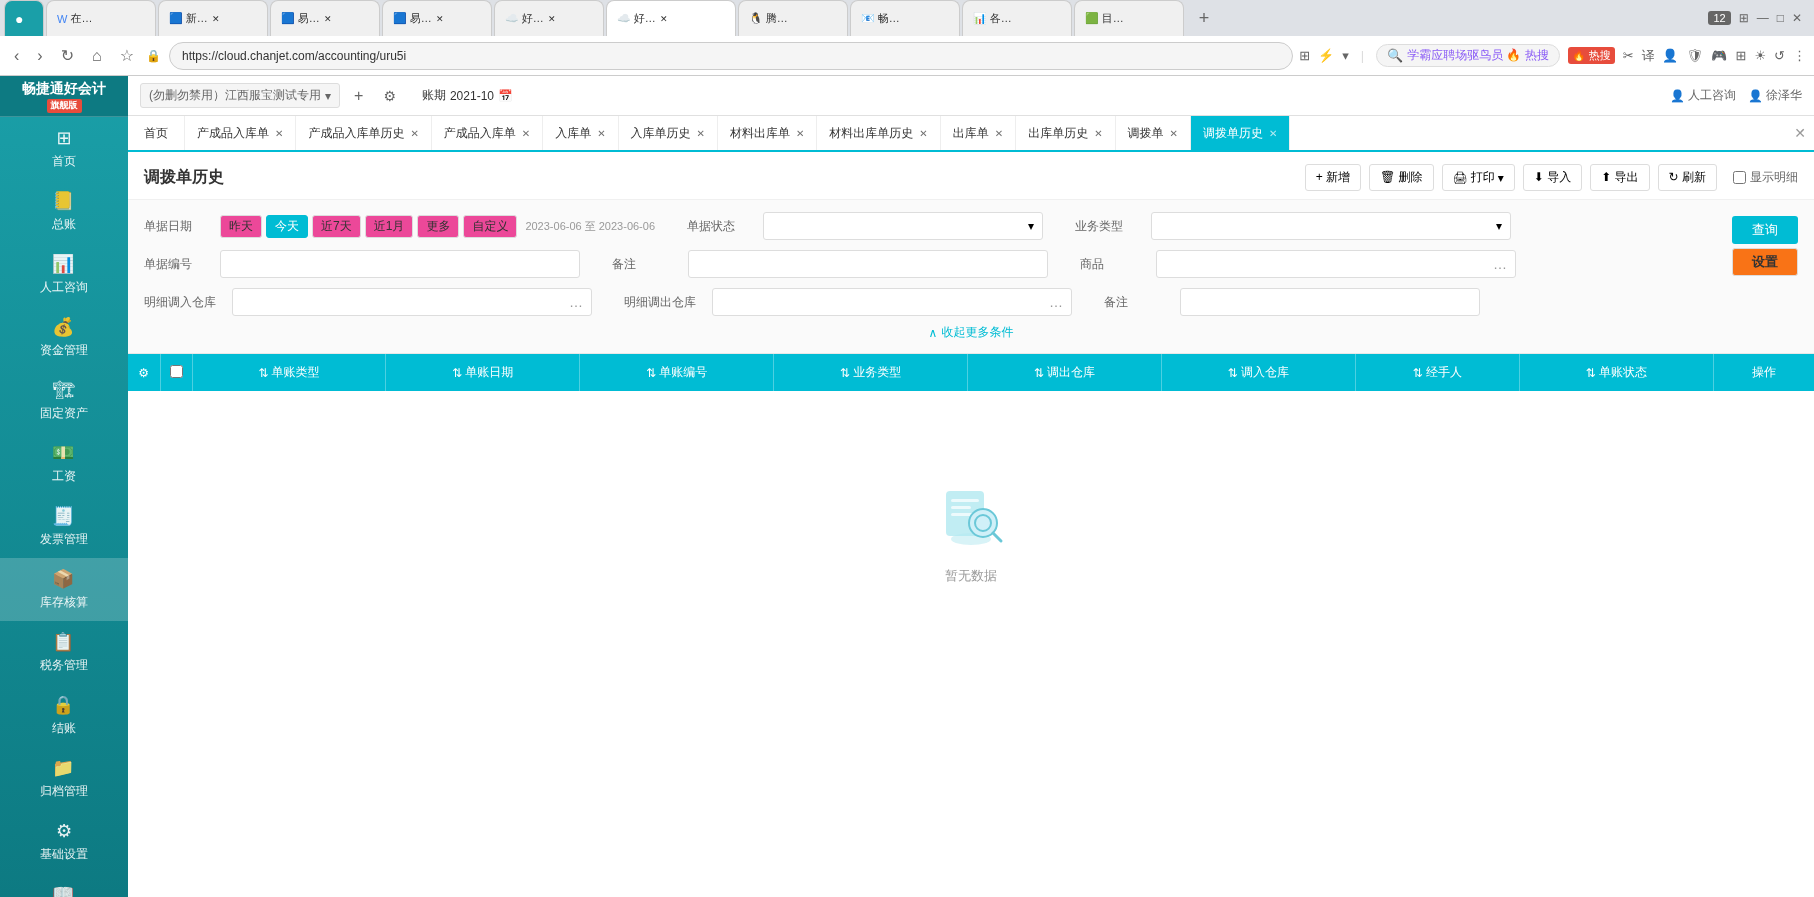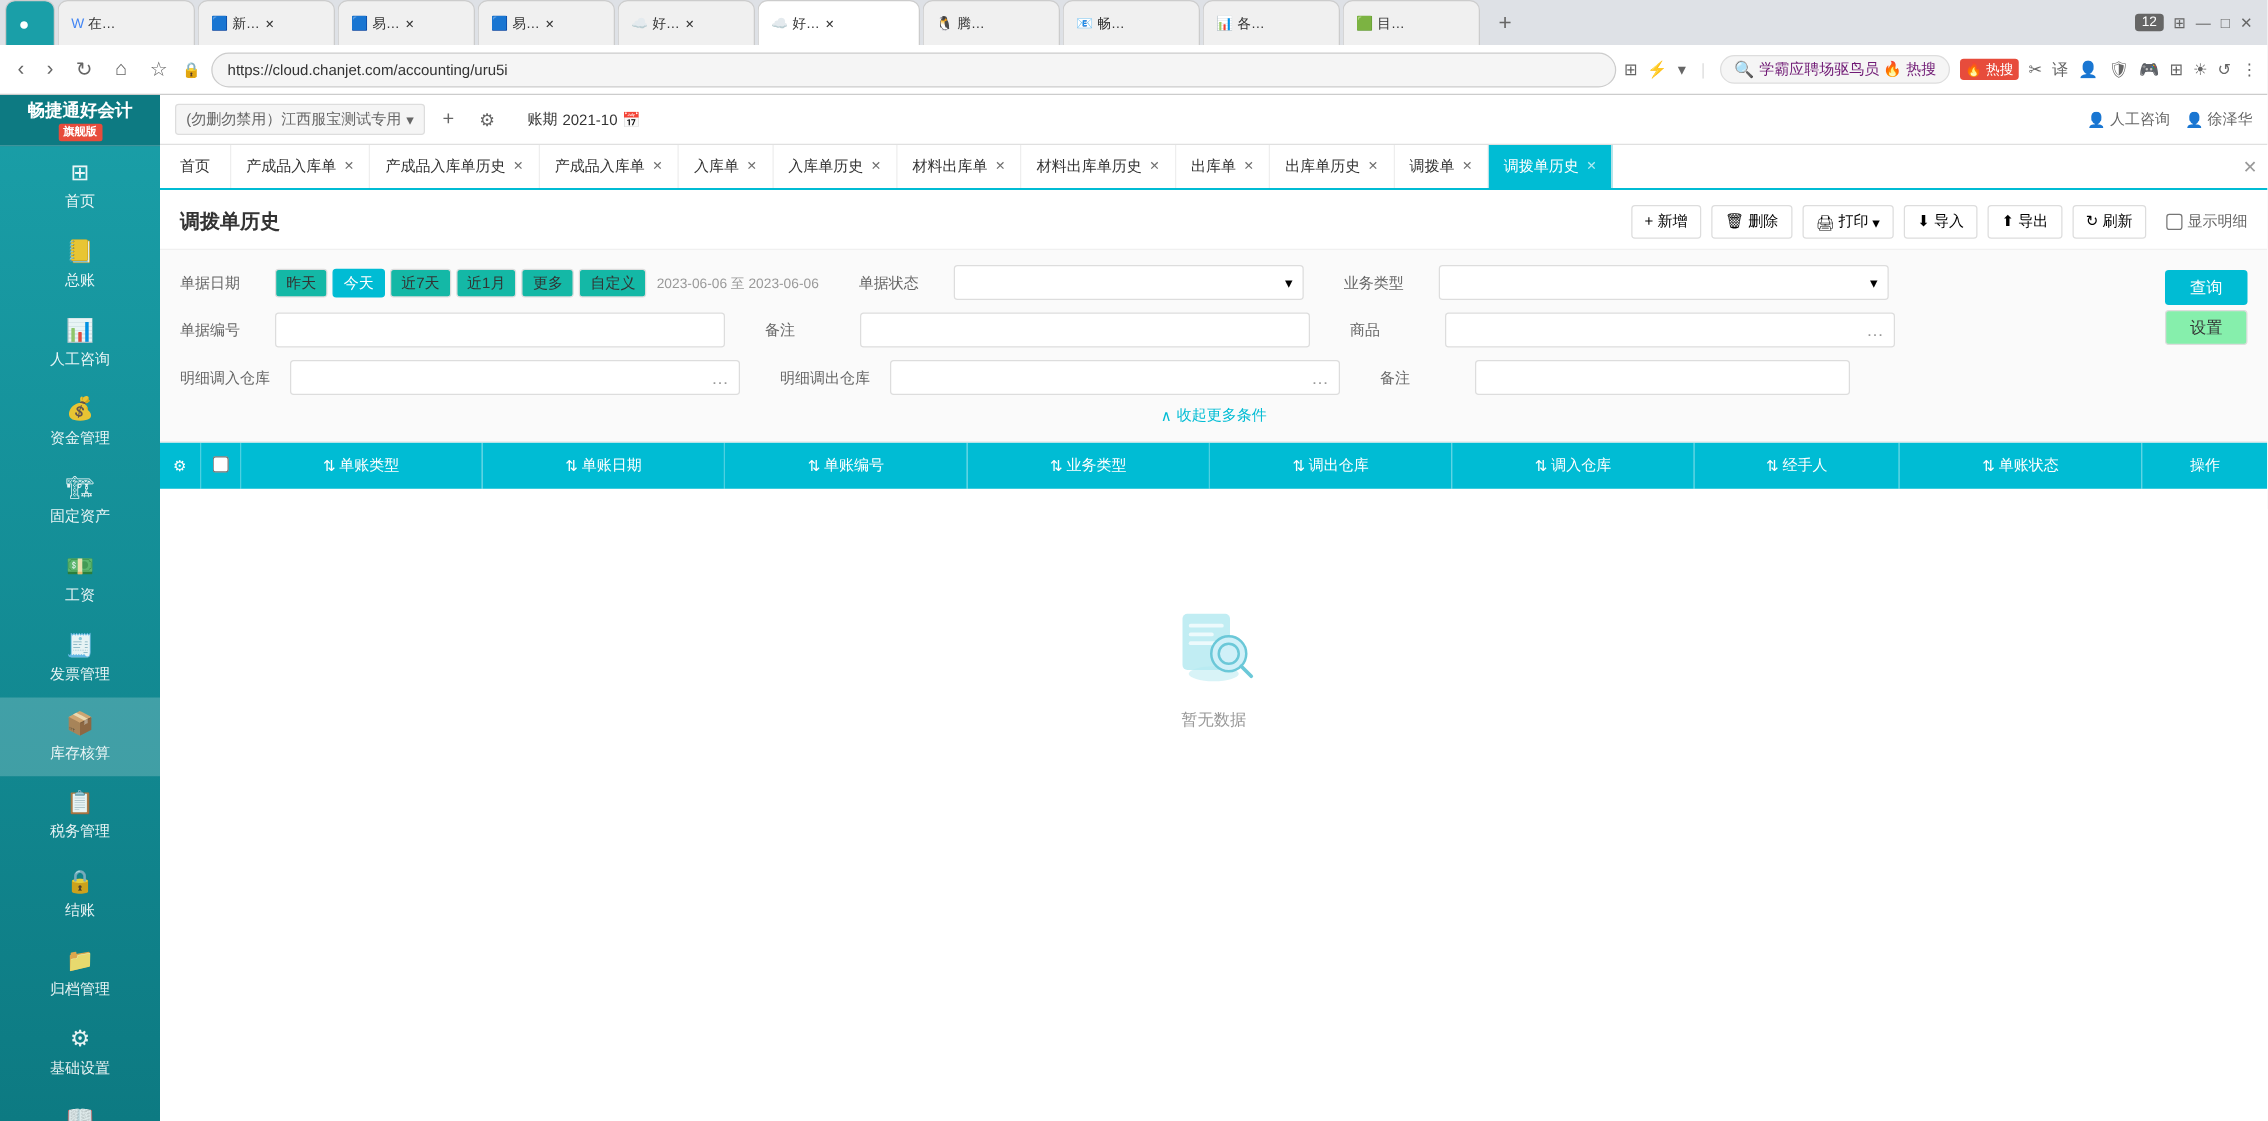--- a/index.html
+++ b/index.html
@@ -50,31 +50,31 @@
     .header-actions { display: flex; align-items: center; gap: 8px; }
     .action-btn { display: flex; align-items: center; gap: 3px; padding: 4px 10px; border: 1px solid #ddd; border-radius: 3px; background: #fff; color: #000000; font-size: 12px; cursor: pointer; }
     .display-check { display: flex; gap: 4px; font-size: 12px; color: #666; margin-left: 8px; }
 
     
     .filter-area { padding: 12px 16px; background: #fafafa; border-bottom: 1px solid #e8e8e8; }
     .filter-row { display: flex; align-items: center; gap: 16px; margin-bottom: 10px; }
     .filter-row:last-child { margin-bottom: 0; }
     .filter-label { color: #666; font-size: 12px; white-space: nowrap; min-width: 60px; }
     .date-btns { display: flex; align-items: center; gap: 4px; }
-    .date-btn { padding: 2px 8px; border: 1px solid #ddd; border-radius: 3px; background: #14b8a6; font-size: 12px; cursor: pointer; color: #333; }
+    .date-btn { padding: 2px 8px; border: 1px solid #ddd; border-radius: 3px; background: #ec4899; font-size: 12px; cursor: pointer; color: #333; }
     .date-btn.active { background: #00bcd4; color: #fff; border-color: #00bcd4; }
     .date-range { font-size: 11px; color: #999; margin-left: 4px; }
     .filter-input { height: 28px; border: 1px solid #ddd; border-radius: 3px; padding: 0 8px; font-size: 12px; width: 200px; }
     .filter-select { height: 28px; border: 1px solid #ddd; border-radius: 3px; padding: 0 8px; font-size: 12px; width: 280px; display: flex; align-items: center; justify-content: space-between; cursor: pointer; background: #fff; }
     .filter-select-wide { width: 400px; }
     .more-icon { font-size: 14px; color: #999; margin-left: 4px; }
     .collapse-btn { display: flex; align-items: center; gap: 4px; color: #00bcd4; font-size: 12px; cursor: pointer; margin: 8px auto 0; width: fit-content; }
 
     .query-btn { padding: 4px 20px; background: #00bcd4; color: #fff; border: none; border-radius: 3px; font-size: 13px; cursor: pointer; height: 28px; }
-    .setting-btn { padding: 4px 16px; background: #86efac; color: #333; border: 1px solid #ddd; border-radius: 3px; font-size: 13px; cursor: pointer; height: 28px; }
+    .setting-btn { padding: 4px 16px; background: #f97316; color: #333; border: 1px solid #ddd; border-radius: 3px; font-size: 13px; cursor: pointer; height: 28px; font-weight: bold; }
     .filter-actions { display: flex; flex-direction: column; gap: 4px; }
 
     
     .table-area { flex: 1; overflow: auto; }
     .data-table { width: 100%; border-collapse: collapse; }
     .data-table thead tr { background: #00bcd4; }
     .data-table thead th { color: #fff; font-size: 12px; padding: 10px 8px; text-align: center; font-weight: normal; white-space: nowrap; border-right: 1px solid rgba(255,255,255,0.3); }
     .data-table thead th:last-child { border-right: none; }
     .th-checkbox { width: 32px; }
     .th-gear { width: 32px; }
@@ -160,21 +160,21 @@
     <button class="nav-btn">☆</button>
     <span style="color:#4caf50; font-size:12px; margin-right:2px;">🔒</span>
     <input class="address-input" type="text" value="https://cloud.chanjet.com/accounting/uru5i" style="">
     <div class="toolbar-icons">
       <span style="cursor:pointer;">⊞</span>
       <span style="cursor:pointer;">⚡</span>
       <span style="cursor:pointer;">▾</span>
       <span style="margin: 0 4px; color:#ddd;">|</span>
       <span style="display:flex; align-items:center; background:#f5f5f5; border:1px solid #ddd; border-radius:14px; padding:2px 10px; gap:4px; cursor:pointer;">
         <span>🔍</span>
-        <span style="font-size:12px; color:#701a75;">学霸应聘场驱鸟员 🔥 热搜</span>
+        <span style="font-size:12px; color:#8b5cf6;">学霸应聘场驱鸟员 🔥 热搜</span>
       </span>
       <span style="background:#e74c3c; color:#fff; border-radius:3px; padding:1px 4px; font-size:11px;">🔥 热搜</span>
       <span style="cursor:pointer;">✂</span>
       <span style="cursor:pointer; font-size:13px;">译</span>
       <span style="cursor:pointer;">👤</span>
       <span style="cursor:pointer;">🛡</span>
       <span style="cursor:pointer;">🎮</span>
       <span style="cursor:pointer;">⊞</span>
       <span style="cursor:pointer;">☀</span>
       <span style="cursor:pointer;">↺</span>

